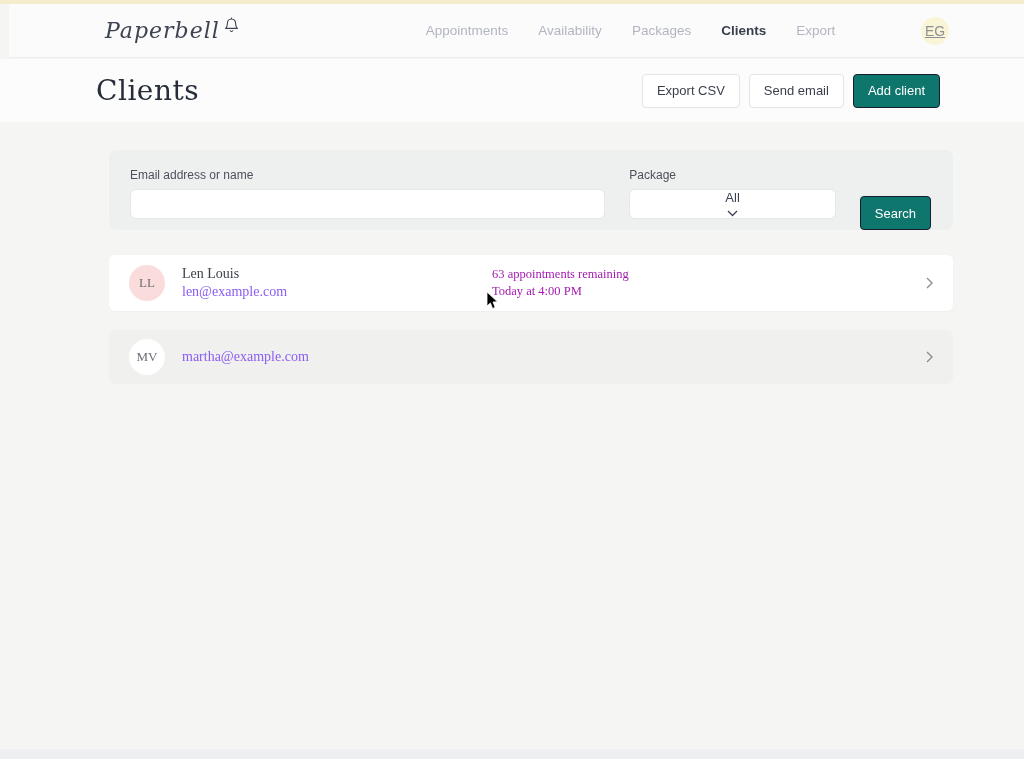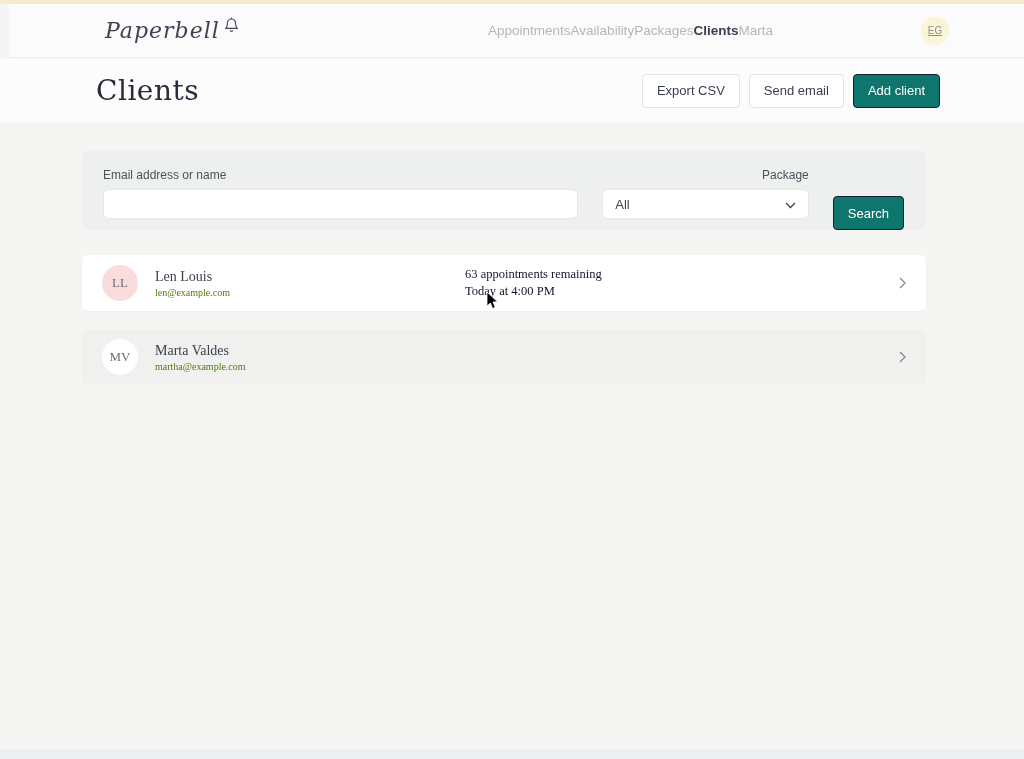--- a/index.html
+++ b/index.html
@@ -20,27 +20,27 @@
     background:#fbfbfc; border-bottom:1px solid #ececec;
     display:flex; align-items:center;
   }
   .nav-inner { margin-left:96px; width:844px; display:flex; align-items:center; }
   .logo { display:flex; align-items:center; gap:4px; width:235px; cursor:pointer; }
   .logo-text {
     font-family:"DejaVu Serif","Liberation Serif",serif;
     font-style:italic; font-size:22px; color:#3e4350; letter-spacing:1px;
   }
   .bell { margin-top:-6px; }
-  .nav-links { display:flex; flex:1; justify-content:center; font-size:13.5px; }
+  .nav-links { display:flex; gap:30px; flex:1; justify-content:center; font-size:13.5px; }
   .nav-link { color:#b2b6bf; cursor:pointer; }
   .nav-link.active { color:#383e4c; font-weight:bold; }
   .nav-avatar {
     width:28px; height:28px; border-radius:50%; background:#faf5d6;
     display:flex; align-items:center; justify-content:center;
-    font-size:10px; color:#8d9097; cursor:pointer; margin-left:auto;text-decoration:underline;
+    font-size:14px; color:#8d9097; cursor:pointer; margin-left:auto;text-decoration:underline;
   }
 
   
   .header-band {
     position:absolute; top:59px; left:0; width:100%; height:63px;
     background:#fcfcfc; display:flex; align-items:center;
   }
   .header-inner { margin-left:96px; width:844px; display:flex; align-items:center; }
   .page-title {
     font-family:"DejaVu Serif","Liberation Serif",serif;
@@ -49,58 +49,58 @@
   .header-buttons { margin-left:auto; display:flex; gap:9px; }
   .btn {
     height:30px; padding:16px 14px; font-size:13px; border-radius:4px;
     display:flex; align-items:center; justify-content:center; cursor:pointer;
     font-family:"Liberation Sans",sans-serif;
   }
   .btn-light { background:#ffffff; border:1px solid #e4e4e4; color:#3a3f4c; }
   .btn-dark  { background:#0f766e; border:1px solid #161d2e; color:#ffffff; }
 
   
-  .main { position:absolute; top:122px; left:82px; width:844px; }
+  .main { position:absolute; top:122px; left:109px; width:844px; }
 
   .search-panel {
     margin-top:28px; height:80px; background:#edf0ef; border-radius:8px;
     padding:18px 22px 0 21px; display:flex; gap:24px;
   }
   .field-label { font-size:12px; color:#4c515c; margin-bottom:7px; display:block; }
   .email-group { width:488px; }
   .text-input {
     width:100%; height:30px; background:#ffffff; border:1px solid #e7e7e7;
     border-radius:6px; outline:none; padding:0 10px; font-size:13px;
     font-family:"Liberation Sans",sans-serif; color:#3b4150;
   }
-  .package-group { width:212px;text-align:right; }
+  .package-group { width:212px; }
   .select-box {
     width:100%; height:30px; background:#ffffff; border:1px solid #e7e7e7;
     border-radius:6px; display:flex; align-items:center; padding:0 12px;
-    font-size:13px; color:#3b4150; cursor:pointer; justify-content:space-between;
+    font-size:13px; color:#3b4150; cursor:pointer; justify-content:space-between;flex-direction:column;
   }
   .search-btn-wrap { display:flex; align-items:flex-end; padding-bottom:0; }
   .search-btn { margin-top:29px; height:30px; }
 
   
   .client-row {
     width:844px; border-radius:6px; display:flex; align-items:center;
     padding:0 20px; cursor:pointer; position:relative;font-family:Liberation Serif, serif;
   }
   .row-0 { margin-top:25px; height:56px; background:#ffffff; box-shadow:0 1px 2px rgba(0,0,0,0.03); }
   .row-1 { margin-top:19px; height:54px; background:#f0f0ee; }
   .avatar {
     width:36px; height:36px; border-radius:50%;
     display:flex; align-items:center; justify-content:center;
     font-size:13px; color:#6e6f75; flex-shrink:0;
   }
   .client-id { margin-left:17px; width:310px; }
   .client-name { font-size:14px; color:#3c414d; margin-bottom:2px; }
-  .client-email { font-size:10px; color:#4d7c0f; }
-  .client-meta { font-size:12.5px; color:#0f172a; line-height:17px; }
+  .client-email { font-size:14px; color:#8b5cf6; }
+  .client-meta { font-size:12.5px; color:#a21caf; line-height:17px; }
   .chevron { margin-left:auto; color:#8b8d93; font-size:14px; display:flex; align-items:center; }
 
   
   .bottom-strip { position:absolute; bottom:0; left:0; width:100%; height:10px; background:#edeff0; }
 
   
   .cursor { position:absolute; left:486px; top:291px; z-index:50; pointer-events:none; }
 </style>
 </head>
 <body>
@@ -117,21 +117,21 @@
           <path d="M6 13.4 a1.6 1.6 0 0 0 3 0"></path>
           <line x1="7.5" y1="0.6" x2="7.5" y2="2"></line>
         </svg>
       </span>
     </div>
     <nav class="nav-links">
       <span class="nav-link">Appointments</span>
       <span class="nav-link">Availability</span>
       <span class="nav-link">Packages</span>
       <span class="nav-link active">Clients</span>
-      <span class="nav-link">Marta</span>
+      <span class="nav-link">Export</span>
     </nav>
     <div class="nav-avatar">EG</div>
   </div>
 </div>
 
 <div class="header-band">
   <div class="header-inner">
     <h1 class="page-title">Clients</h1>
     <div class="header-buttons">
       <button class="btn btn-light">Export CSV</button>
@@ -177,21 +177,20 @@
     <span class="chevron">
       <svg width="7" height="12" viewBox="0 0 7 12" fill="none" stroke="#8b8d93" stroke-width="1.4">
         <path d="M1 1 L6 6 L1 11"></path>
       </svg>
     </span>
   </div>
 
   <div class="client-row row-1">
     <div class="avatar" style="background-color: rgb(255, 255, 255);">MV</div>
     <div class="client-id">
-      <div class="client-name">Marta Valdes</div>
       <div class="client-email">martha@example.com</div>
     </div>
     <div class="client-meta">
       <div></div>
       <div></div>
     </div>
     <span class="chevron">
       <svg width="7" height="12" viewBox="0 0 7 12" fill="none" stroke="#8b8d93" stroke-width="1.4">
         <path d="M1 1 L6 6 L1 11"></path>
       </svg>

